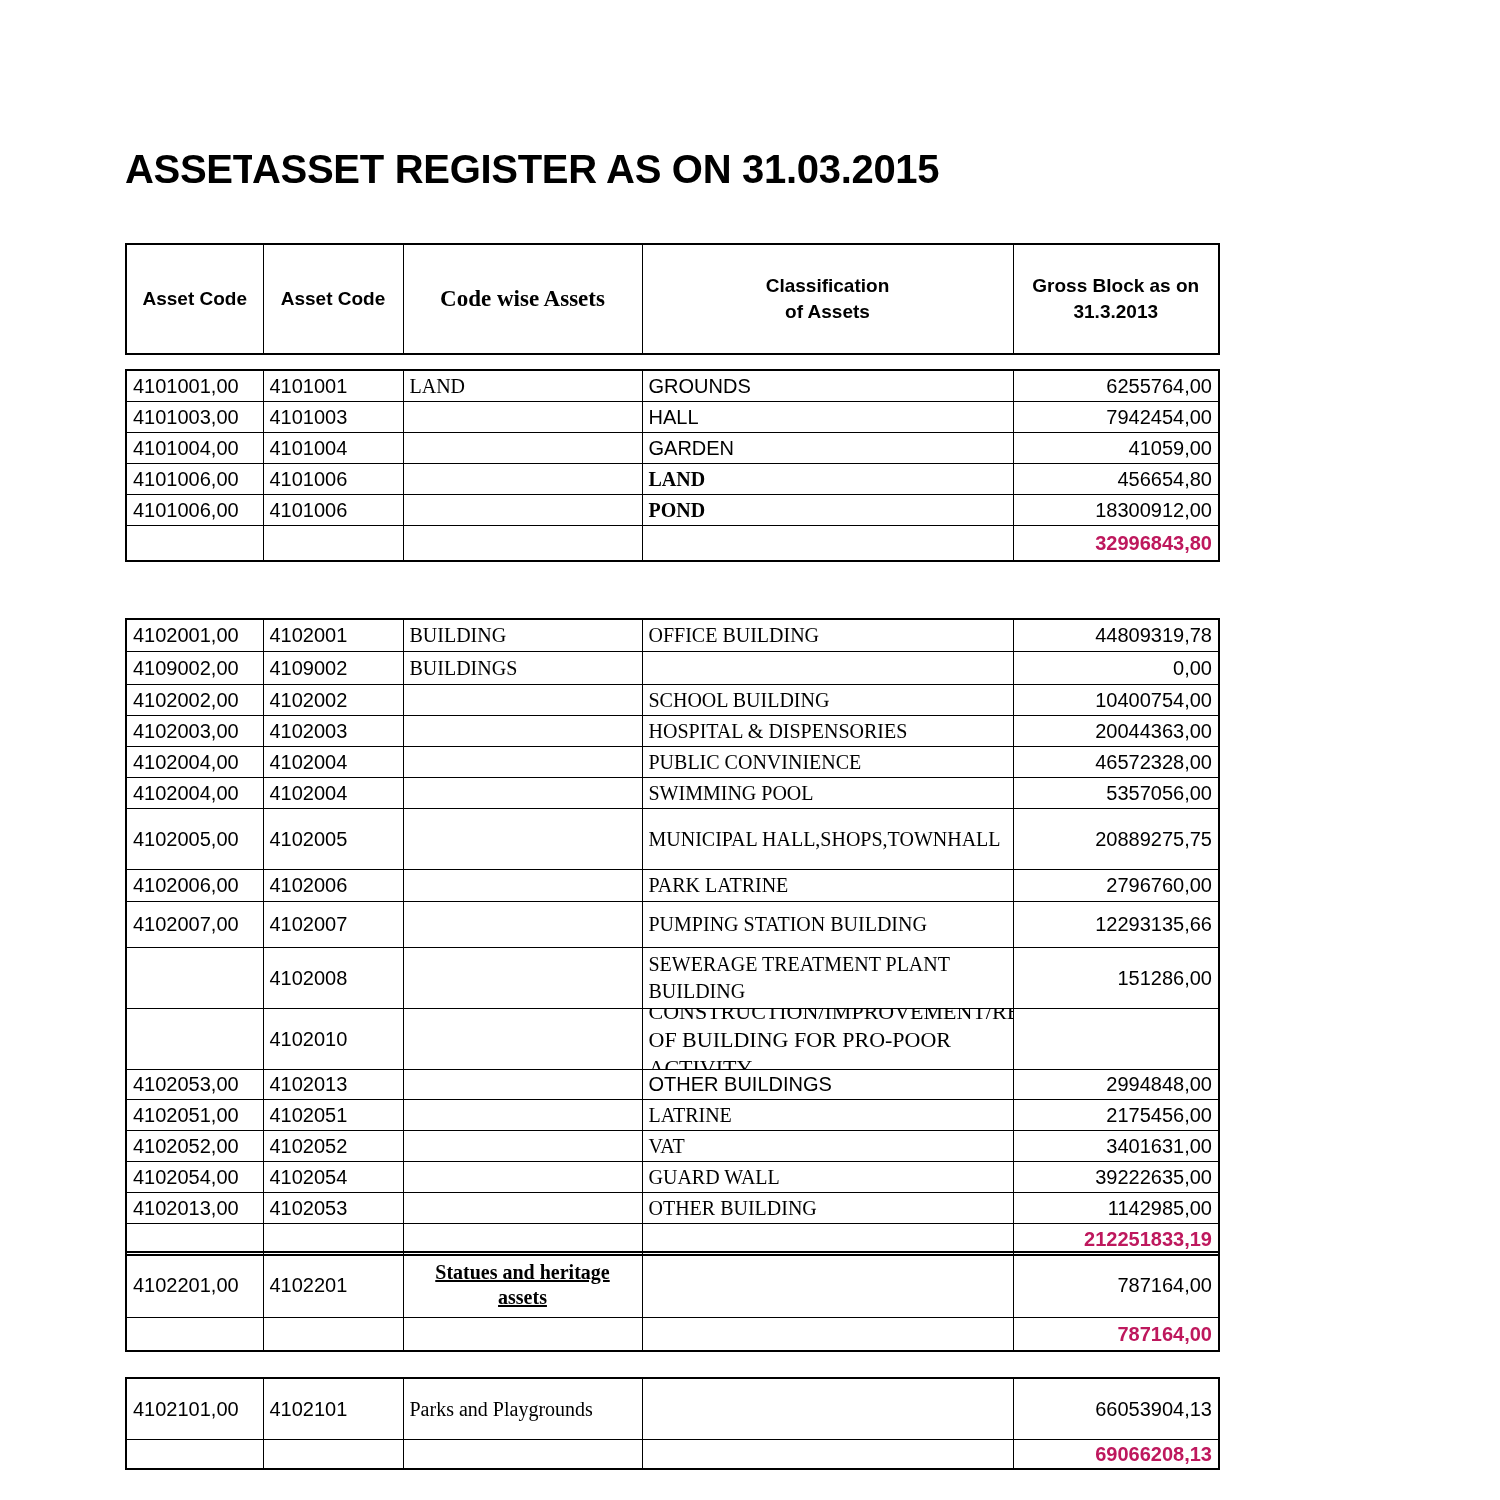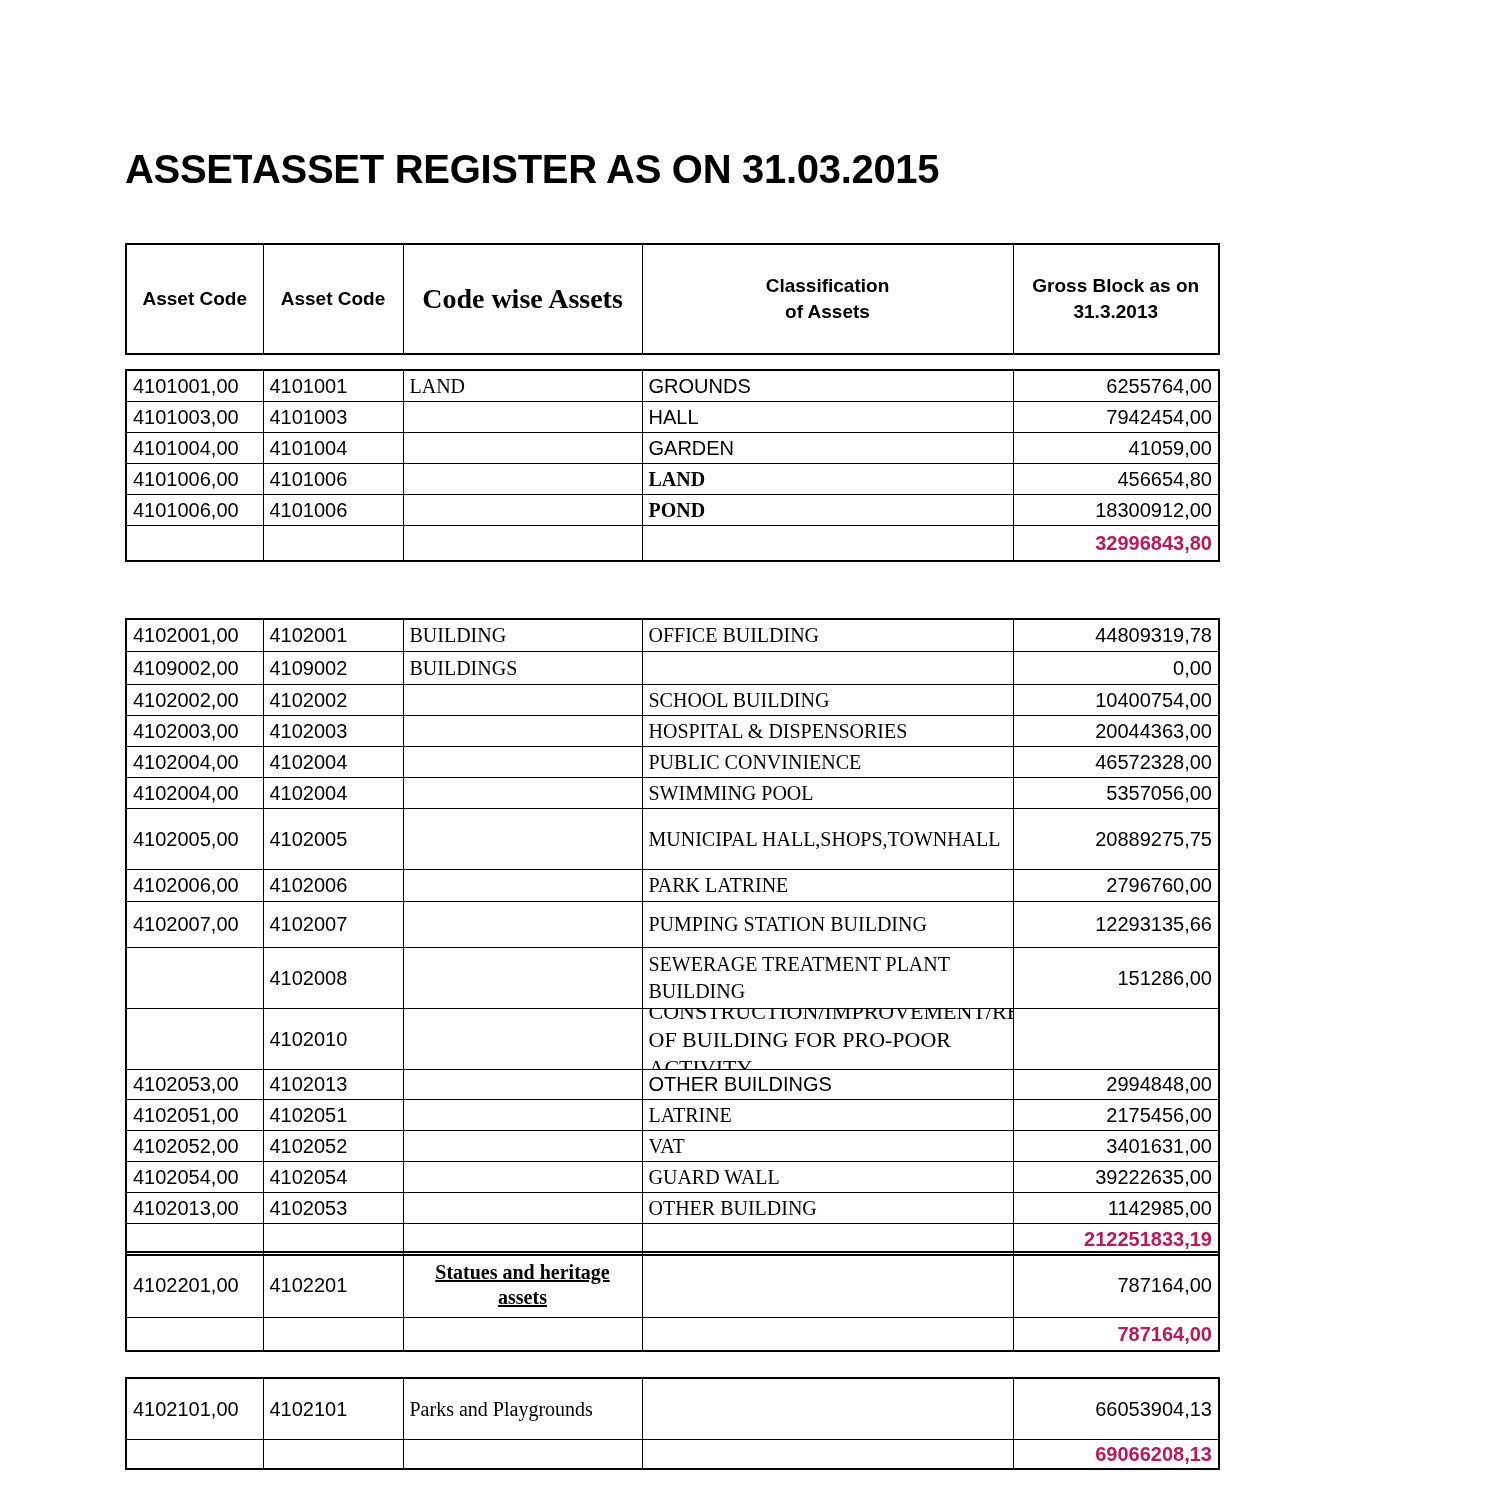--- a/index.html
+++ b/index.html
@@ -79,21 +79,21 @@
   #header-table td {
     height: 108px;
     text-align: center;
     font-weight: bold;
     font-size: 19px;
     line-height: 26px;
   }
   #header-table td.serif-head {
     font-family: "Liberation Serif", serif;
     font-weight: bold;
-    font-size: 28px;
+    font-size: 23px;
   }
 
   
   .code      { text-align: left; font-family: Liberation Sans, sans-serif; font-size: 20px; padding-right: 10px; }
   .num       { text-align: right; font-family: "Liberation Sans", sans-serif; font-size: 20px; padding-right: 8px; }
   .total-num { text-align: right; font-family: "Liberation Sans", sans-serif; font-size: 20px;
                font-weight: bold; color: #be185d; padding-right: 8px; }
   .txt-sans  { text-align: left; font-family: "Liberation Sans", sans-serif; font-size: 20px; }
   .txt-serif { text-align: left; font-family: "Liberation Serif", serif; font-size: 22px; }
   .txt-serif-b { text-align: left; font-family: "Liberation Serif", serif; font-size: 22px; font-weight: bold; }

